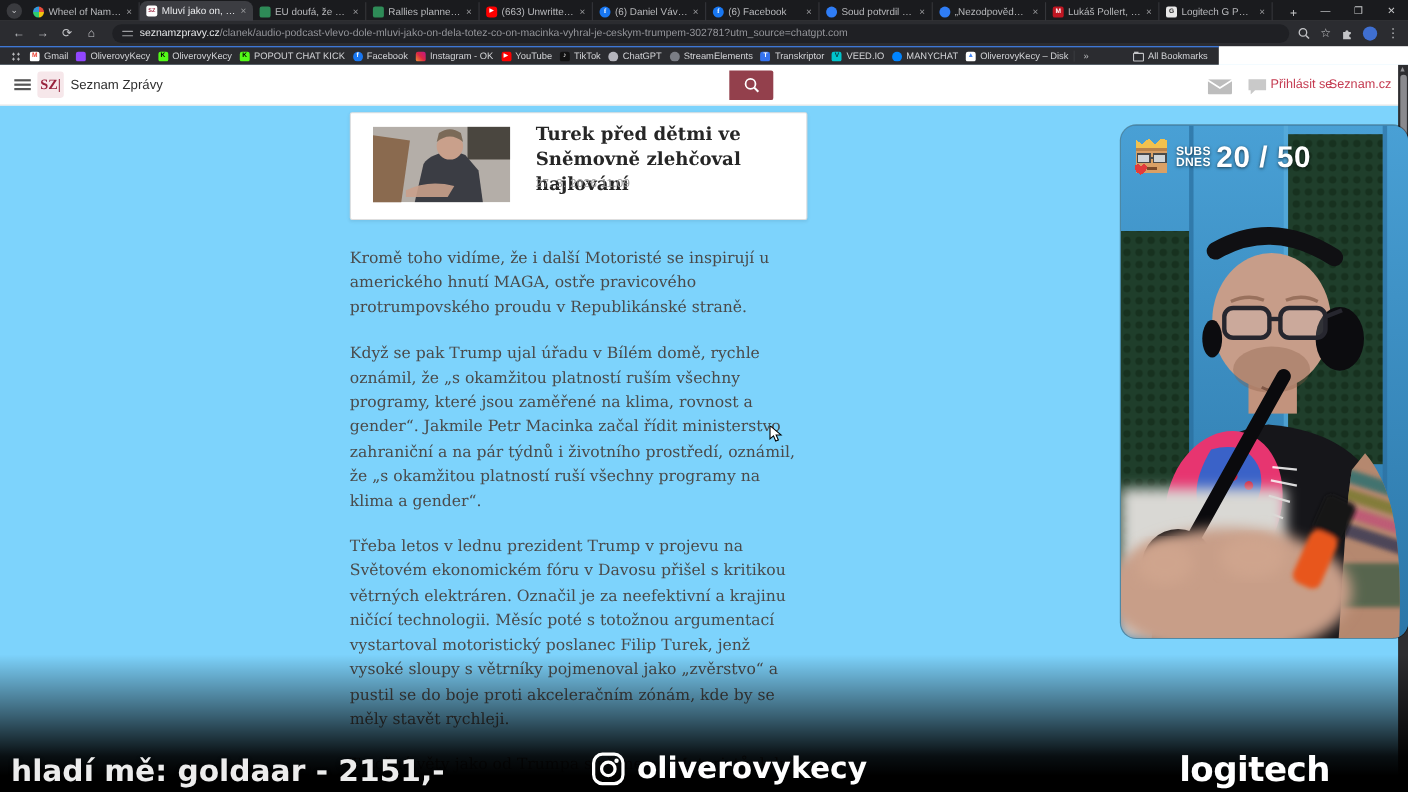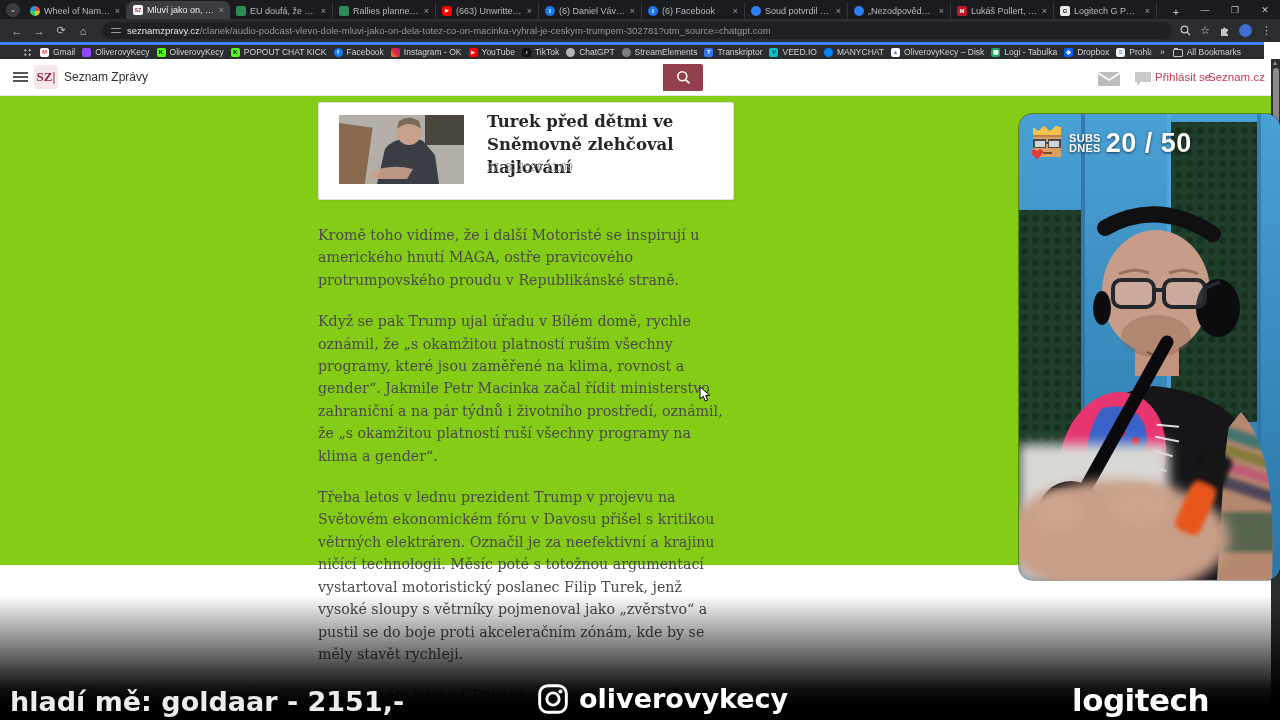--- a/index.html
+++ b/index.html
@@ -40,22 +40,22 @@
   .tune-icon{flex:none;width:10px;height:8px;margin-right:6px;position:relative;}
   .tune-icon i{position:absolute;left:0;width:10px;height:1.5px;background:#9c9da1;border-radius:1px;}
   .tune-icon i:nth-child(1){top:1px;} .tune-icon i:nth-child(2){top:5px;}
   .url-domain{flex:none;color:#e7e8ea;font-size:9.5px;}
   .url-path{flex:1;min-width:0;color:#94959a;font-size:9.5px;white-space:nowrap;overflow:hidden;}
   .right-ics{flex:none;display:flex;align-items:center;gap:9px;margin-right:2px;}
   .right-ics .navic{margin:0;width:auto;}
   .avatar{width:13px;height:13px;border-radius:50%;background:#3f6fd0;color:#fff;font-size:7px;
           line-height:13px;text-align:center;}
 
-  .bookmarksbar{position:absolute;left:0;top:42px;width:1264px;height:17px;background:#2b2c30;
-           border-top:3px solid #3b82f6;display:flex;align-items:center;padding:0 23px;font-size:8.5px;color:#d2d3d6;}
+  .bookmarksbar{position:absolute;left:0;top:42px;width:1108px;height:17px;background:#2b2c30;
+           border-top:1px solid #3b82f6;display:flex;align-items:center;padding:0 10px;font-size:8.5px;color:#d2d3d6;}
   .apps-grid{flex:none;width:9px;height:9px;margin-right:8px;
      background:radial-gradient(circle,#b9babd 1px,transparent 1.2px) 0 0/4.5px 4.5px;}
   #bookmarks{display:flex;align-items:center;flex:1;min-width:0;overflow:hidden;}
   .bm{display:flex;align-items:center;gap:4px;margin-right:7px;white-space:nowrap;}
   .bmi{flex:none;width:9px;height:9px;border-radius:2px;display:inline-flex;align-items:center;
        justify-content:center;font:700 6px/1 "Liberation Sans",sans-serif;color:#fff;}
   .i-gmail{background:#fff;color:#ea4335;}
   .i-twitch{background:#9146ff;}
   .i-kick{background:#53fc18;color:#000;}
   .i-facebook{background:#1877f2;border-radius:50%;}
@@ -66,26 +66,26 @@
   .i-streamelements{background:#7a7d85;border-radius:50%;}
   .i-transkriptor{background:#3573f0;}
   .i-veed{background:#00c4cc;color:#04343a;}
   .i-manychat{background:#0084ff;border-radius:50%;}
   .i-drive{background:#fff;color:#4285f4;}
   .i-sheet{background:#21a464;}
   .i-dropbox{background:#0061ff;}
   .i-doc{background:#ecf1f7;color:#3b6fd0;}
   .bm-right{flex:none;display:flex;align-items:center;gap:8px;padding-left:8px;border-left:1px solid #3a3b3f;}
   .bm-overflow{color:#c3c4c7;}
-  .bm-folder{display:flex;align-items:flex-end;gap:4px;}
+  .bm-folder{display:flex;align-items:flex-end;gap:4px;margin-left:32px;}
   .folder-icon{width:10px;height:8px;border:1px solid #c3c4c7;border-radius:1px;position:relative;}
   .folder-icon:before{content:"";position:absolute;left:0;top:-2px;width:4px;height:2px;background:#c3c4c7;}
 
   
-  .page{position:absolute;left:0;top:59px;width:1280px;height:506px;background:#84cc16;}
+  .page{position:absolute;left:0;top:59px;width:1280px;height:661px;background:#7dd3fc;}
   .szheader{position:absolute;left:0;top:0;width:1280px;height:37px;background:#fff;
             border-bottom:1px solid #e6e6e6;}
   .hamburger{position:absolute;left:13px;top:13px;width:15px;height:11px;}
   .hamburger i{display:block;height:1.8px;background:#555;margin-bottom:2.4px;}
   .sz-logo{position:absolute;left:34px;top:6px;width:24px;height:24px;background:#f6e7ea;border-radius:3px;
            color:#98223c;font:900 13px/24px "Liberation Serif",serif;text-align:center;}
   .sz-sitename{position:absolute;left:64px;top:11px;font-size:12px;color:#2e2e2e;}
   .sz-search{position:absolute;left:318px;top:5px;width:345px;height:27px;border:1px solid #d6d6d6;
              border-right:none;border-radius:2px 0 0 2px;background:#fff;display:flex;align-items:center;}
   .sz-search-ph{margin-left:12px;color:#8f8f8f;font-size:13.5px;}

